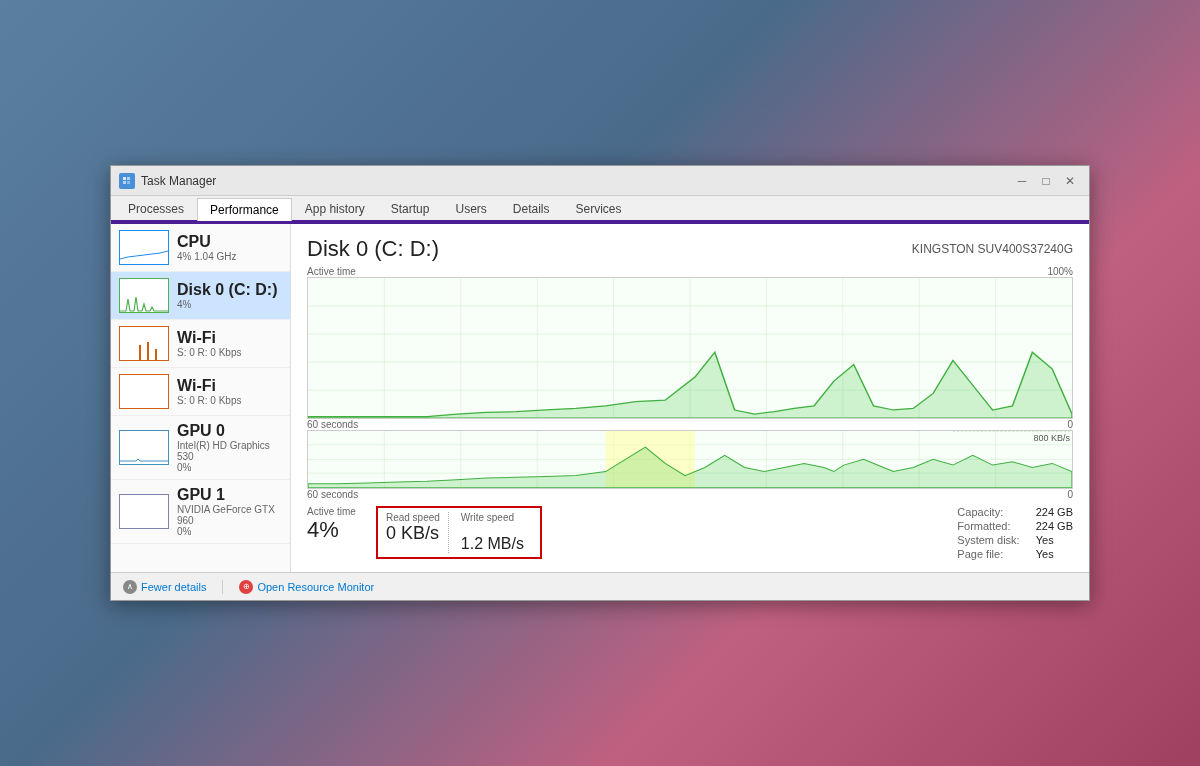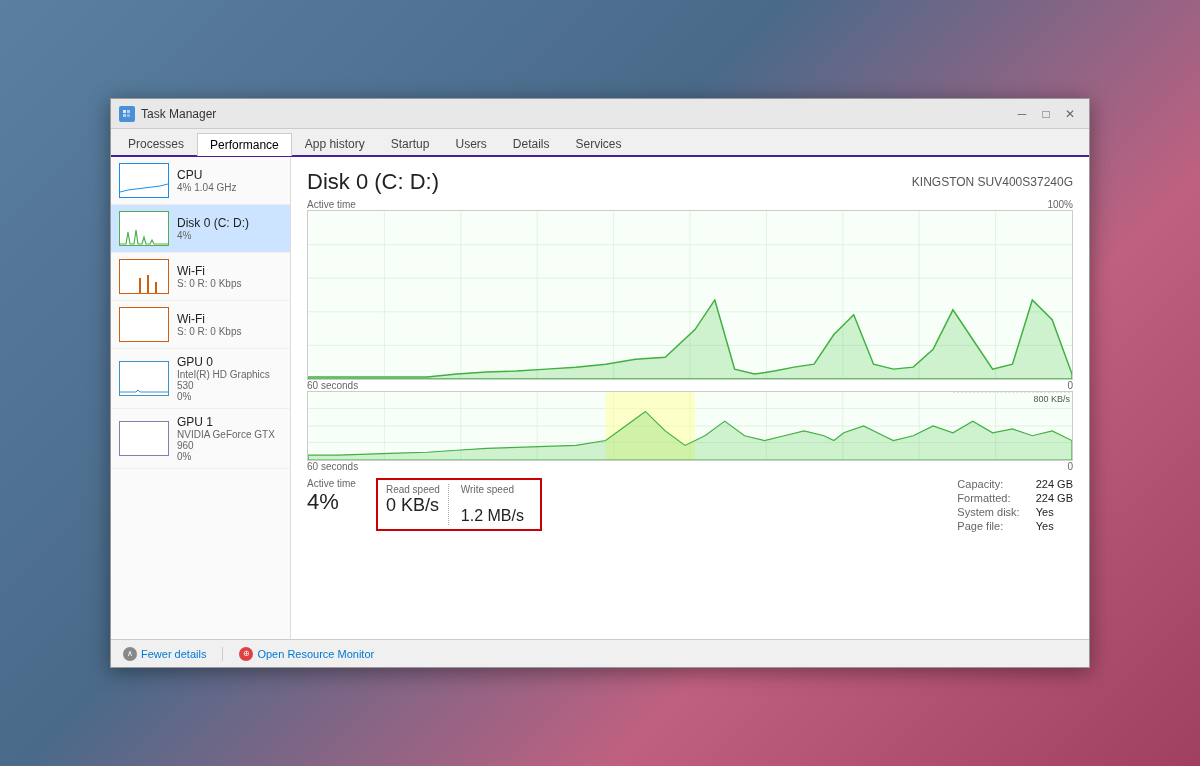--- a/index.html
+++ b/index.html
@@ -7,21 +7,21 @@
       background: linear-gradient(135deg, #5a7fa0 0%, #4a6a8a 40%, #c06080 70%, #a04060 100%);
       width: 1200px;
       height: 766px;
       display: flex;
       align-items: center;
       justify-content: center;
       font-family: 'Segoe UI', Arial, sans-serif;
     }
     .window {
       width: 980px;
-      height: 570px;
+      height: 436px;
       background: #f0f0f0;
       border: 1px solid #999;
       box-shadow: 0 4px 20px rgba(0,0,0,0.4);
       display: flex;
       flex-direction: column;
     }
     .title-bar {
       background: #e8e8e8;
       height: 30px;
       display: flex;
@@ -79,21 +79,21 @@
       font-size: 12px;
       color: #333;
       cursor: pointer;
     }
     .tab-bar {
       height: 28px;
       background: #f0f0f0;
       display: flex;
       align-items: flex-end;
       padding: 0 4px;
-      border-bottom: 2px solid #4c1d95;
+      border-bottom: 4px solid #4c1d95;
     }
     .tab {
       padding: 4px 12px;
       font-size: 12px;
       cursor: pointer;
       border: 1px solid transparent;
       border-bottom: none;
       color: #444;
       background: transparent;
     }
@@ -129,22 +129,22 @@
       width: 50px;
       height: 35px;
       border: 1px solid #ccc;
       background: white;
       flex-shrink: 0;
       position: relative;
       overflow: hidden;
     }
     .sidebar-info { flex: 1; }
     .sidebar-label {
-      font-size: 12px;
-      font-weight: 400;
+      font-size: 16px;
+      font-weight: 700;
       color: #222;
     }
     .sidebar-sublabel {
       font-size: 10px;
       color: #666;
     }
     
     .thumb-cpu { border-color: #1a8cf0; }
     .thumb-mem { border-color: #c060c0; }
     .thumb-disk { border-color: #50b050; }

